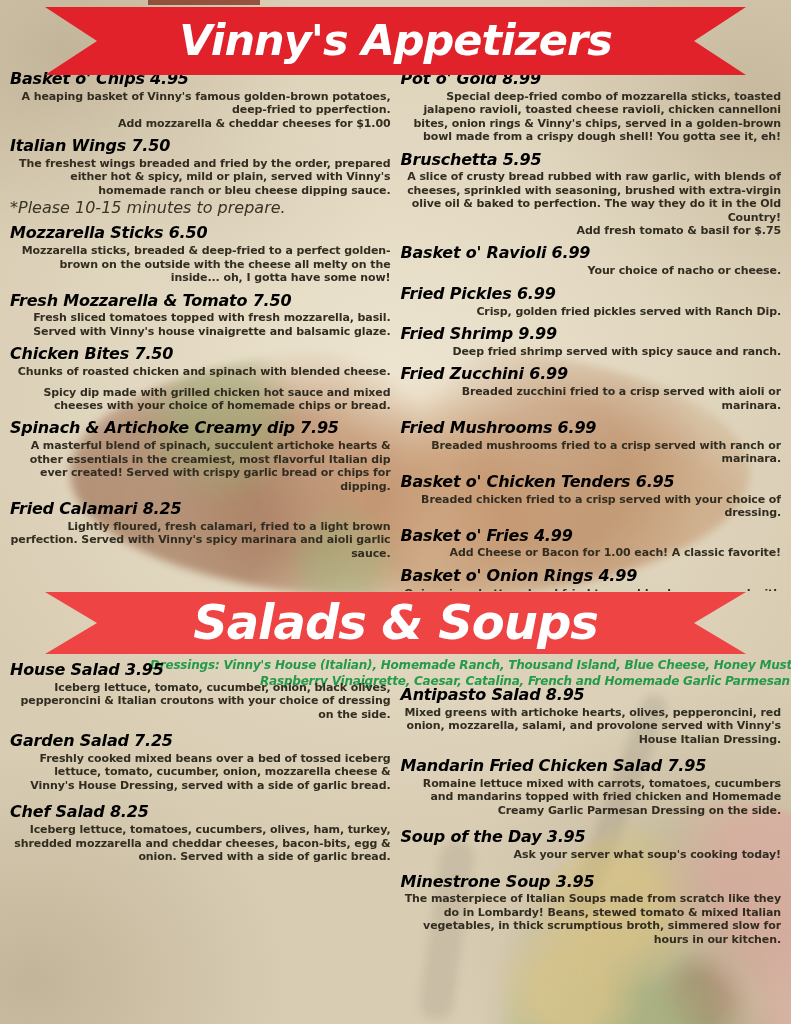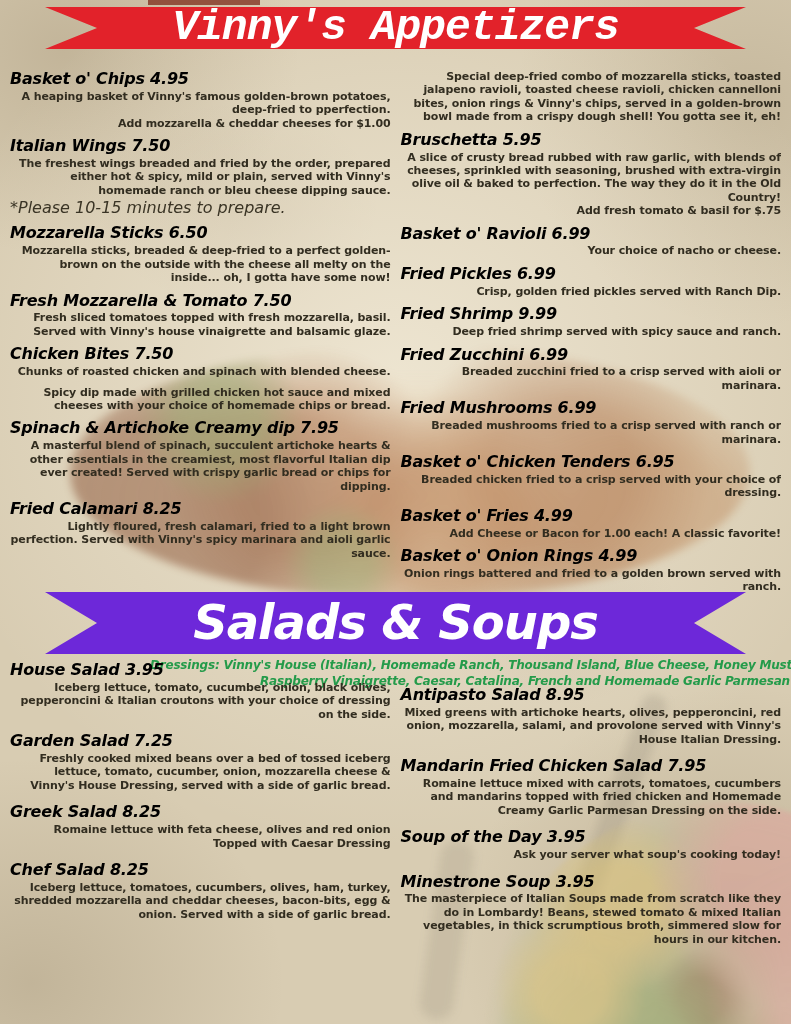--- a/index.html
+++ b/index.html
@@ -50,21 +50,21 @@
     filter:blur(2px); opacity:.6;
   }
   .ph-fork  { left:604px; top:688px; width:26px; height:240px; background:rgba(105,100,88,.16); border-radius:12px; transform:rotate(20deg); filter:blur(4px); }
   .ph-spoon { left:430px; top:840px; width:34px; height:180px; background:rgba(105,100,88,.14); border-radius:16px; transform:rotate(8deg); filter:blur(5px); }
   
   .banner {
     position:absolute; left:45px; width:701px; z-index:3;
     display:flex; align-items:center; justify-content:center;
     clip-path:polygon(0 0, 100% 0, calc(100% - 52px) 50%, 100% 100%, 0 100%, 52px 50%);
   }
-  .banner-top    { top:7px;  height:42px;font-family:Liberation Mono, monospace; }
+  .banner-top    { top:7px;  height:68px; }
   .banner-bottom { top:592px; height:62px; }
   .bt { color:#fff; font-weight:bold; font-style:italic; letter-spacing:-1px; transform:translateY(-1px); }
   .bt1 { font-size:43px; }
   .bt2 { font-size:48px; }
   
   .cols { position:absolute; left:10px; width:771px; display:flex; gap:10px; overflow:hidden; z-index:2; }
   .cols-app { top:70px;  height:521px; }
   .cols-sal { top:661px; height:362px; }
   .col { flex:1 1 0; min-width:0; }
   .col-pad { padding-top:25px; }
@@ -138,20 +138,21 @@
         <h3 class="t">Spinach &amp; Artichoke Creamy dip 7.95</h3>
         <p class="d">A masterful blend of spinach, succulent artichoke hearts &amp; other essentials in the creamiest, most flavorful Italian dip ever created! Served with crispy garlic bread or chips for dipping.</p>
       </article>
       <article class="item">
         <h3 class="t">Fried Calamari 8.25</h3>
         <p class="d">Lightly floured, fresh calamari, fried to a light brown perfection. Served with Vinny's spicy marinara and aioli garlic sauce.</p>
       </article>
     </div>
     <div class="col">
       <article class="item">
+        <h3 class="t">Pot o' Gold 8.99</h3>
         <p class="d">Special deep-fried combo of mozzarella sticks, toasted jalapeno ravioli, toasted cheese ravioli, chicken cannelloni bites, onion rings &amp; Vinny's chips, served in a golden-brown bowl made from a crispy dough shell! You gotta see it, eh!</p>
       </article>
       <article class="item">
         <h3 class="t">Bruschetta 5.95</h3>
         <p class="d">A slice of crusty bread rubbed with raw garlic, with blends of cheeses, sprinkled with seasoning, brushed with extra-virgin olive oil &amp; baked to perfection. The way they do it in the Old Country!
 Add fresh tomato &amp; basil for $.75</p>
       </article>
       <article class="item">
         <h3 class="t">Basket o' Ravioli 6.99</h3>
         <p class="d">Your choice of nacho or cheese.</p>
@@ -180,43 +181,38 @@
         <h3 class="t">Basket o' Fries 4.99</h3>
         <p class="d it">Add Cheese or Bacon for 1.00 each! A classic favorite!</p>
       </article>
       <article class="item">
         <h3 class="t">Basket o' Onion Rings 4.99</h3>
         <p class="d it">Onion rings battered and fried to a golden brown served with ranch.</p>
       </article>
     </div>
   </section>
 
-  <header class="banner banner-bottom" style="background:#6d28d9">
+  <header class="banner banner-bottom" style="background:#ef4444">
     <span class="bt bt2">Salads &amp; Soups</span>
   </header>
 
   <div class="dress d1">Dressings: Vinny's House (Italian), Homemade Ranch, Thousand Island, Blue Cheese, Honey Mustard,</div>
   <div class="dress d2">Raspberry Vinaigrette, Caesar, Catalina, French and Homemade Garlic Parmesan Dressing</div>
 
   <section class="cols cols-sal">
     <div class="col">
       <article class="item">
         <h3 class="t">House Salad 3.95</h3>
         <p class="d">Iceberg lettuce, tomato, cucumber, onion, black olives, pepperoncini &amp; Italian croutons with your choice of dressing on the side.</p>
       </article>
       <article class="item">
         <h3 class="t">Garden Salad 7.25</h3>
         <p class="d">Freshly cooked mixed beans over a bed of tossed iceberg lettuce, tomato, cucumber, onion, mozzarella cheese &amp; Vinny's House Dressing, served with a side of garlic bread.</p>
       </article>
       <article class="item">
-        <h3 class="t">Greek Salad 8.25</h3>
-        <p class="d">Romaine lettuce with feta cheese, olives and red onion
-Topped with Caesar Dressing</p>
-      </article>
-      <article class="item">
         <h3 class="t">Chef Salad 8.25</h3>
         <p class="d">Iceberg lettuce, tomatoes, cucumbers, olives, ham, turkey, shredded mozzarella and cheddar cheeses, bacon-bits, egg &amp; onion. Served with a side of garlic bread.</p>
       </article>
     </div>
     <div class="col col-pad">
       <article class="item">
         <h3 class="t">Antipasto Salad 8.95</h3>
         <p class="d it">Mixed greens with artichoke hearts, olives, pepperoncini, red onion, mozzarella, salami, and provolone served with Vinny's House Italian Dressing.</p>
       </article>
       <article class="item">

